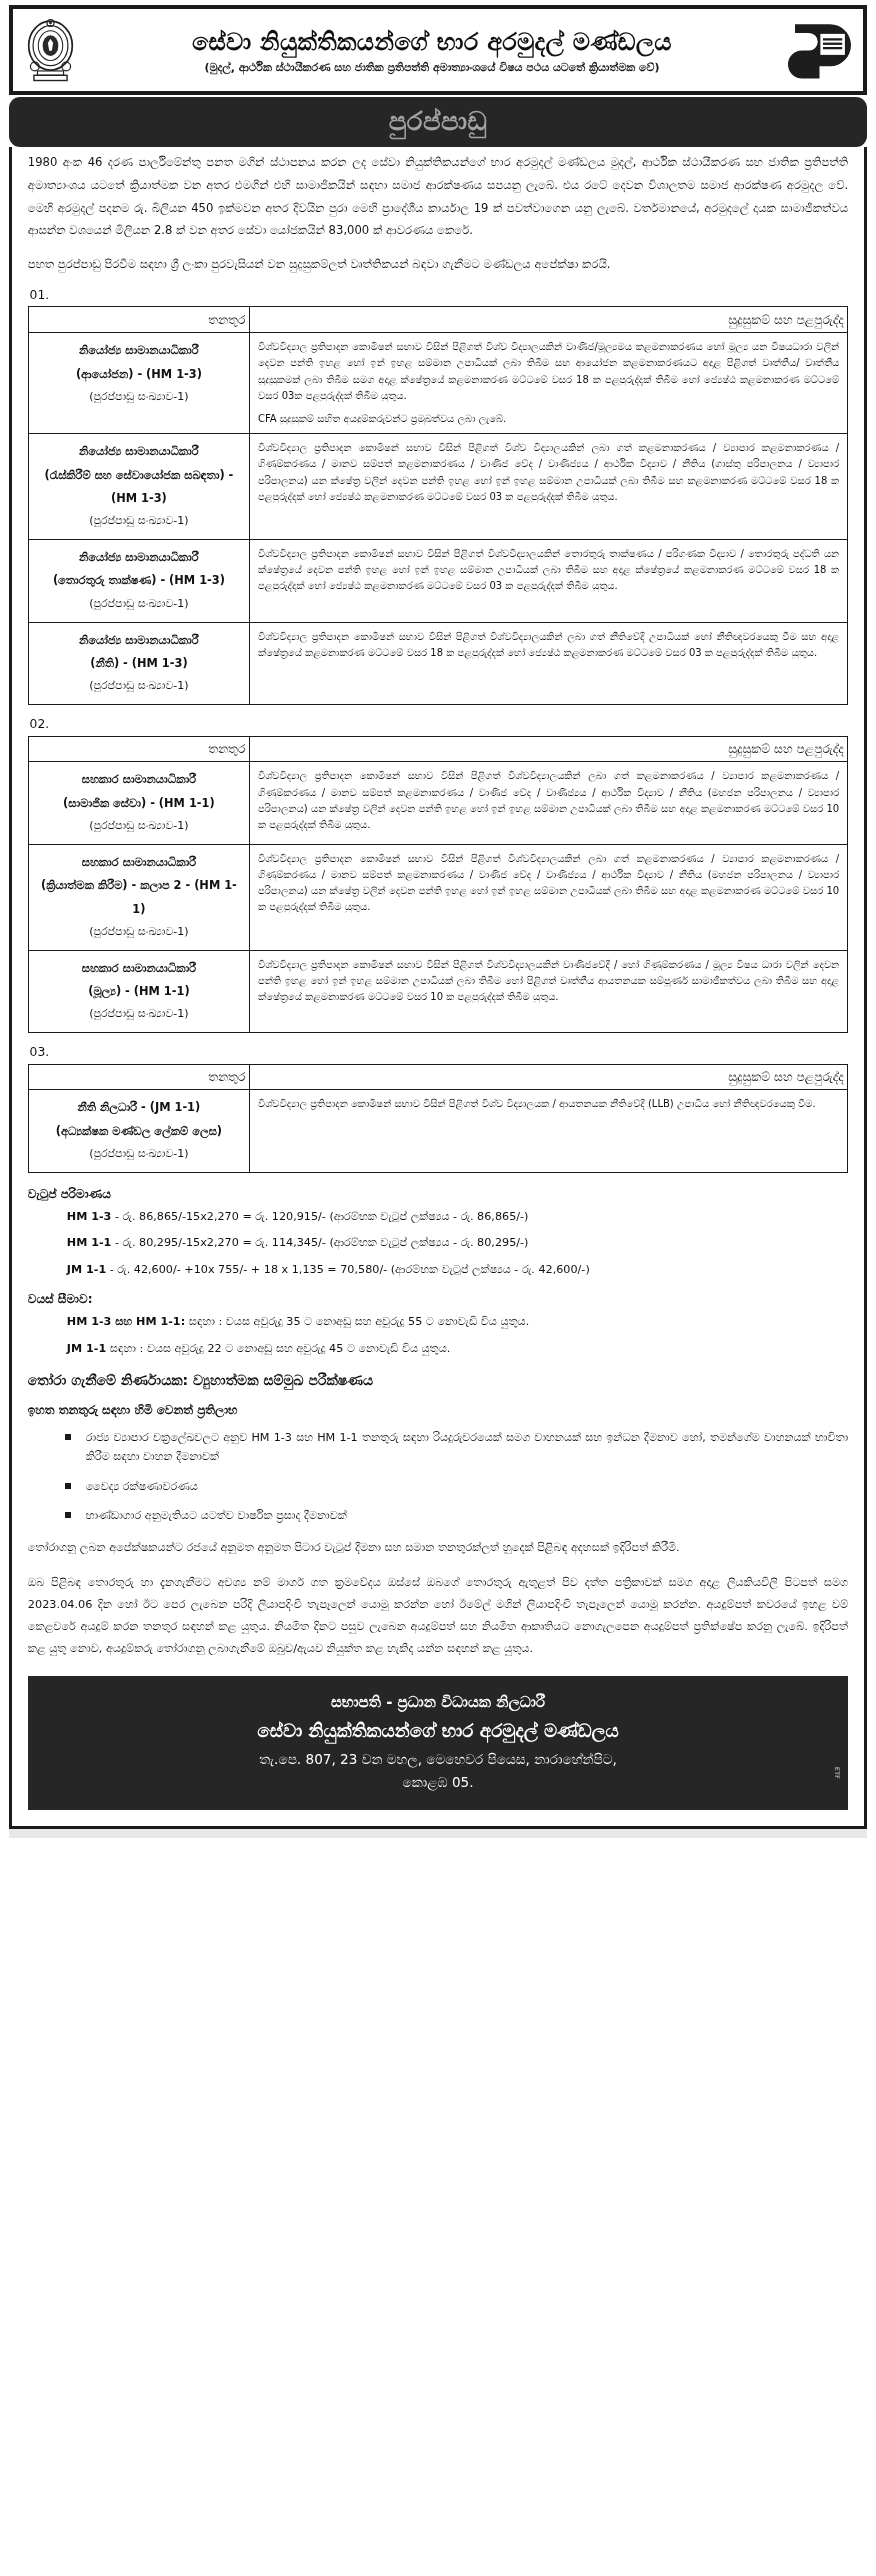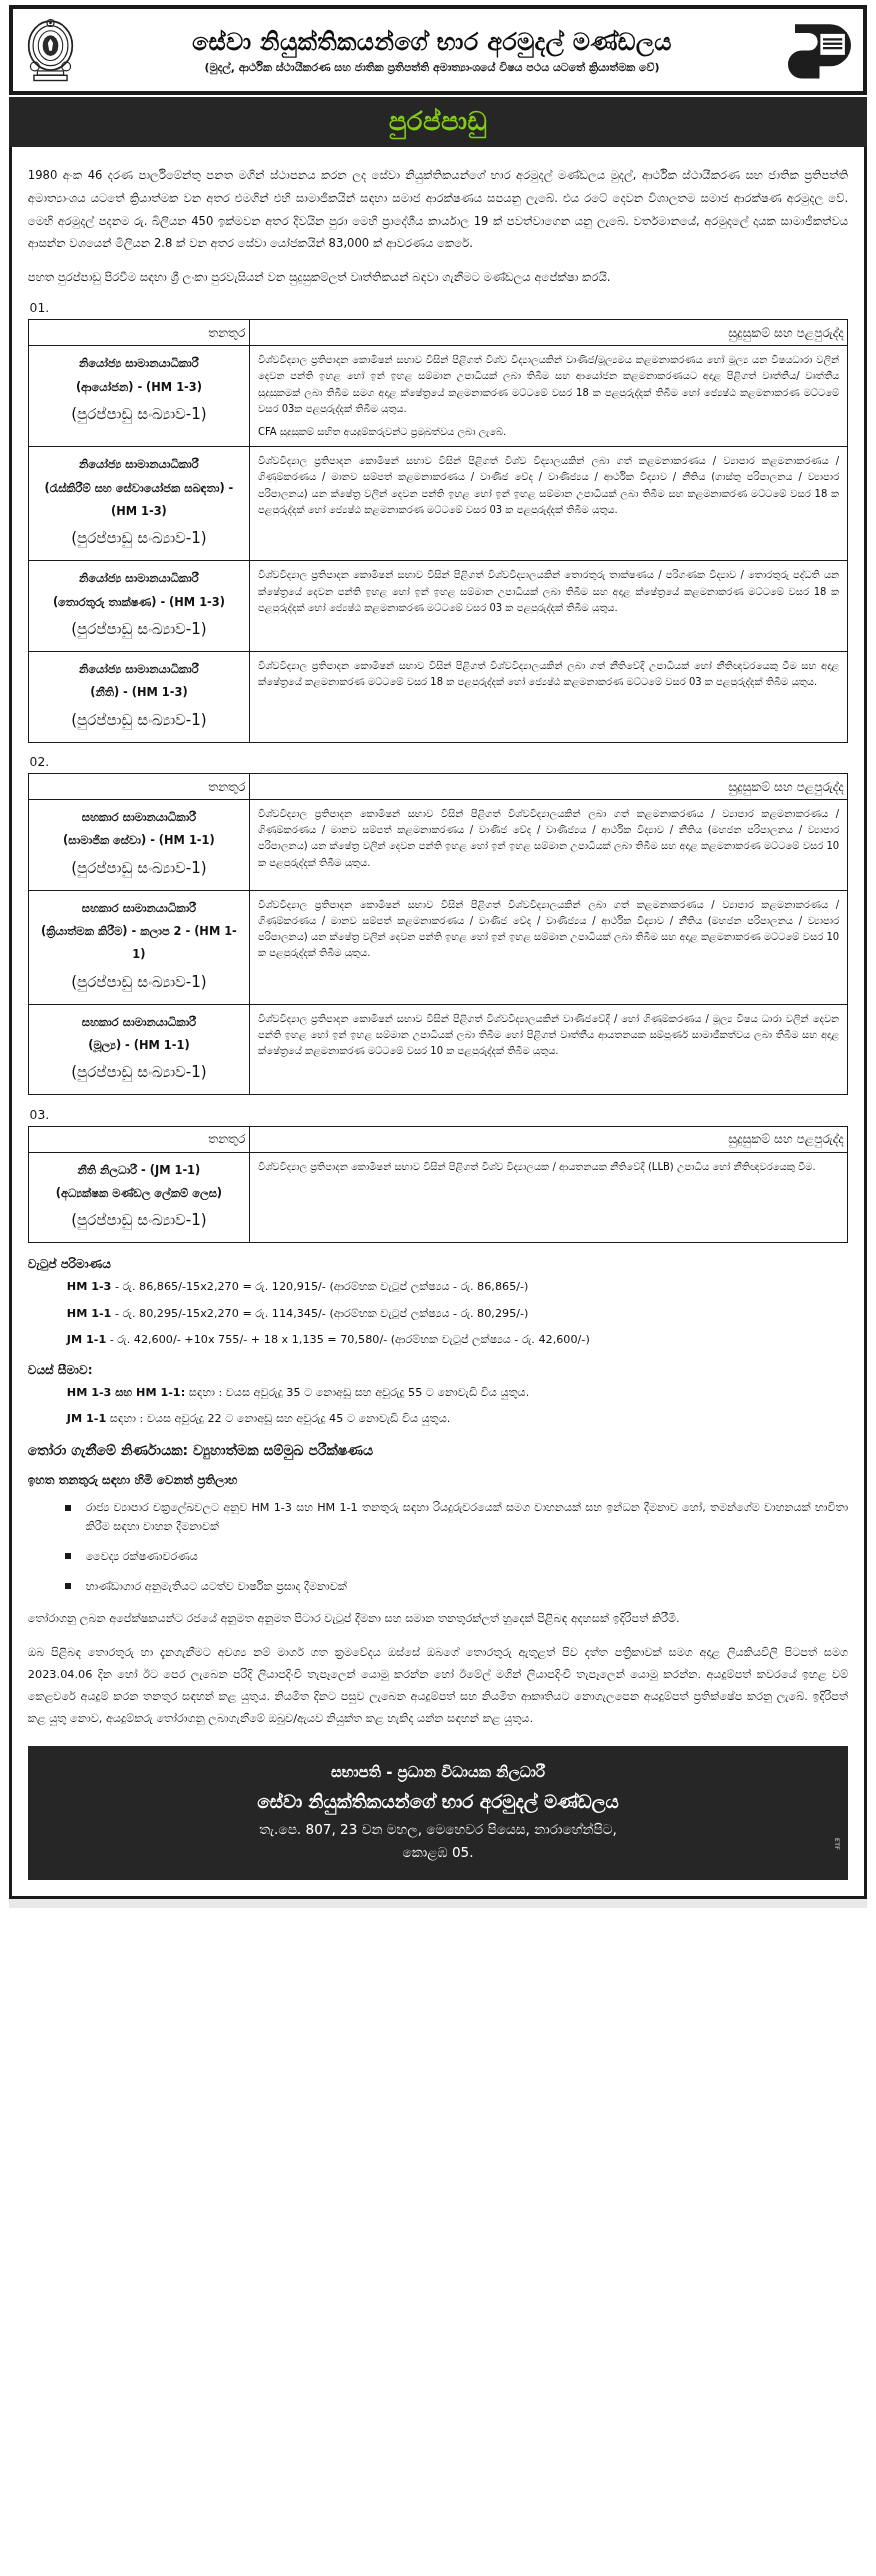--- a/index.html
+++ b/index.html
@@ -37,34 +37,35 @@
     font-size: 11px;
     font-weight: 600;
     margin-top: 4.4px;
     color: #151515;
   }
   .etf-logo { width: 63px; height: 63px; flex: 0 0 63px; }
 
   
   .banner {
     background: #262626;
-    color: #84cc16;
+    color: #a3a3a3;
     text-align: center;
     font-size: 26px;
     font-weight: 700;
     padding: 8.8px 0 10.5px 0;
     margin-top: 1.8px;
     letter-spacing: 0.4px;
+    border-radius: 11px;
   }
 
   
   .body-frame {
     border: 3.5px solid #1a1a1a;
     border-top: none;
-    padding: 17px 16px 16px 16px;
+    padding: 4px 16px 16px 16px;
     background: #fff;
   }
   p.intro {
     font-size: 11.6px;
     line-height: 1.95;
     text-align: justify;
     margin-bottom: 11.4px;
   }
   .section-num {
     font-size: 12.3px;
@@ -90,21 +91,21 @@
     padding: 5.3px 3.5px;
   }
   col.c-post { width: 27%; }
   col.c-qual { width: 73%; }
   td.post {
     font-size: 11.4px;
     line-height: 2.05;
     text-align: center;
   }
   td.post .bold { font-weight: 700; }
-  td.post .count { font-weight: 400; font-size: 15px; }
+  td.post .count { font-weight: 400; font-size: 11px; }
   td.qual {
     font-size: 10px;
     line-height: 1.62;
     text-align: justify;
   }
   td.qual p + p { margin-top: 7px; }
 
   
   .blk-title {
     font-size: 12px;

